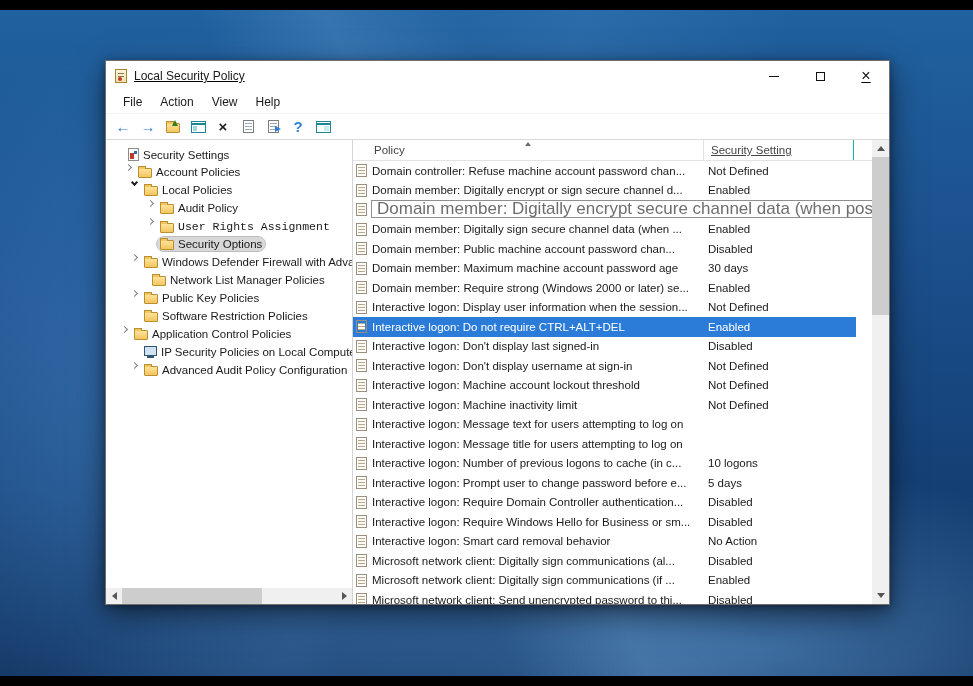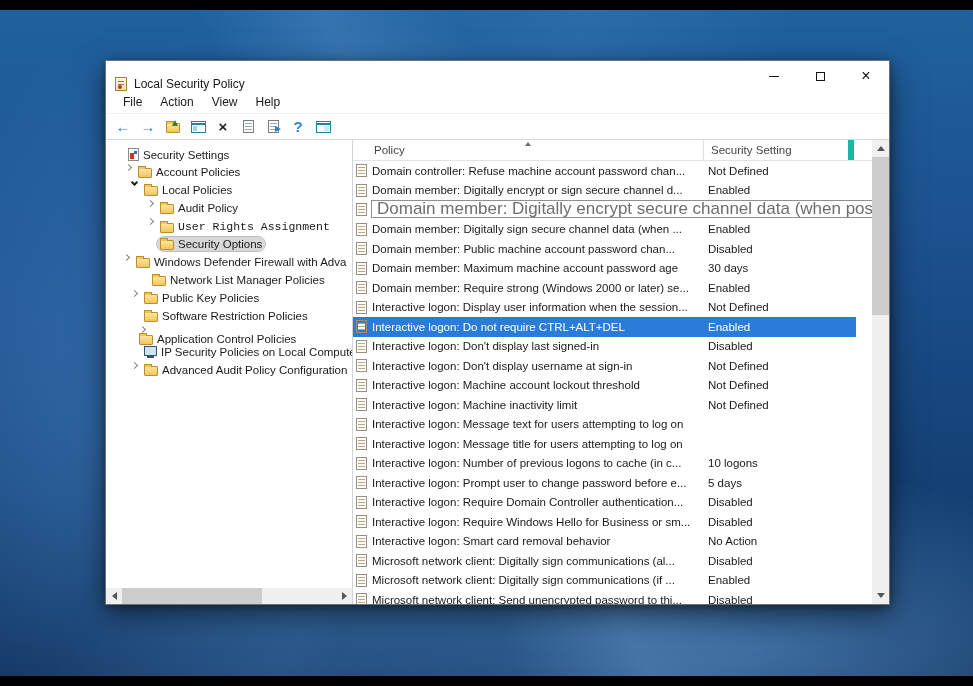--- a/index.html
+++ b/index.html
@@ -16,21 +16,21 @@
       linear-gradient(180deg,#20619f 0%,#1b4f8c 38%,#143f74 72%,#0e2f5a 100%); }
   .desktop::before { content:""; position:absolute; inset:0;
     background:
       linear-gradient(64deg, transparent 40%, rgba(150,205,255,.18) 50%, transparent 60%),
       linear-gradient(115deg, transparent 28%, rgba(120,180,240,.13) 46%, transparent 62%); }
 
   .window { position:absolute; left:105px; top:50px; width:785px; height:545px;
     background:#fff; border:1px solid #6f6f6f;
     box-shadow:0 10px 28px rgba(0,0,0,.5), 0 2px 8px rgba(0,0,0,.35); }
 
-  .titlebar { position:relative; height:30px; background:#fff; display:flex; align-items:flex-end; }
+  .titlebar { position:relative; height:30px; background:#fff; display:flex; align-items:center;text-decoration:underline; }
   .app-icon { width:12px; height:14px; margin:0 7px 0 9px; position:relative; flex:none;
     background:linear-gradient(#fdf6e0,#f1e0ad); border:1px solid #a5852f; }
   .app-icon::before { content:""; position:absolute; left:2px; top:3px; width:6px; height:1px;
     background:#8a7a4a; box-shadow:0 3px 0 #8a7a4a; }
   .app-icon::after { content:""; position:absolute; left:2px; bottom:1px; width:4px; height:4px;
     background:#c0392b; border-radius:50%; }
   .title { font-size:12px; color:#1a1a1a; }
   .controls { margin-left:auto; display:flex; height:30px; }
   .ctl { width:46px; height:30px; display:flex; align-items:center; justify-content:center; cursor:default; }
   .glyph-min { width:10px; height:1px; background:#111; display:block; }
@@ -93,21 +93,21 @@
   .hs-left,.hs-right { position:absolute; top:0; width:16px; height:16px; display:flex; align-items:center; justify-content:center; }
   .hs-left { left:0; } .hs-right { right:0; }
   .hs-left::before { content:""; border-right:5px solid #555; border-top:4px solid transparent; border-bottom:4px solid transparent; }
   .hs-right::before { content:""; border-left:5px solid #555; border-top:4px solid transparent; border-bottom:4px solid transparent; }
   .hs-thumb { position:absolute; left:16px; top:0; width:140px; height:16px; background:#cdcdcd; }
 
   .list-pane { position:relative; flex:1; background:#fff; overflow:hidden; }
   .list-header { position:relative; height:21px; border-bottom:1px solid #e3e3e3; display:flex; }
   .col { font-size:11.5px; color:#454545; display:flex; align-items:center; position:relative; }
   .col-policy { width:351px; padding-left:21px; border-right:1px solid #e1e1e1;text-align:center; }
-  .col-setting { width:150px; padding-left:7px; border-right:6px solid #14b8a6; }
+  .col-setting { width:150px; padding-left:7px; border-right:1px solid #14b8a6;text-decoration:underline; }
   .sort-caret { position:absolute; left:172px; top:2px; width:0; height:0;
     border-left:3px solid transparent; border-right:3px solid transparent; border-bottom:4px solid #6b6b6b; }
 
   .rows { position:absolute; left:0; right:17px; top:21px; bottom:0; overflow:hidden; }
   .lrow { position:relative; width:503px; height:19.5px; display:flex; align-items:center; padding-left:3px; }
   .lrow.selected { background:var(--sel,#2a7cd8); }
   .lrow.selected .c-policy, .lrow.selected .c-setting { color:#fff; }
   .li-doc { width:11px; height:13px; flex:none; background:#fcf9f1; border:1px solid #9a8f7c;
     padding:2px 1px; background-clip:content-box;
     background-image:repeating-linear-gradient(to bottom, transparent 0 2px, #b5a88e 2px 3px); }
@@ -235,21 +235,21 @@
                   <span class="tree-label">User Rights Assignment</span>
                 </span>
               </div>
               <div class="tree-row selected" style="padding-left: 38px;">
                 <span class="chev none"></span>
                 <span class="sel-box">
                   <span class="ti ti-folder"></span>
                   <span class="tree-label">Security Options</span>
                 </span>
               </div>
-              <div class="tree-row" style="padding-left: 14px;">
+              <div class="tree-row" style="padding-left: 22px;">
                 <span class="chev closed">
                   <i></i>
                 </span>
                 <span class="sel-box">
                   <span class="ti ti-folder"></span>
                   <span class="tree-label">Windows Defender Firewall with Adva</span>
                 </span>
               </div>
               <div class="tree-row" style="padding-left: 30px;">
                 <span class="chev none"></span>
@@ -267,21 +267,21 @@
                   <span class="tree-label">Public Key Policies</span>
                 </span>
               </div>
               <div class="tree-row" style="padding-left: 22px;">
                 <span class="chev none"></span>
                 <span class="sel-box">
                   <span class="ti ti-folder"></span>
                   <span class="tree-label">Software Restriction Policies</span>
                 </span>
               </div>
-              <div class="tree-row" style="padding-left: 30px; flex-direction: column;">
+              <div class="tree-row" style="padding-left: 12px;">
                 <span class="chev closed">
                   <i></i>
                 </span>
                 <span class="sel-box">
                   <span class="ti ti-folder"></span>
                   <span class="tree-label">Application Control Policies</span>
                 </span>
               </div>
               <div class="tree-row" style="padding-left: 22px;">
                 <span class="chev none"></span>

